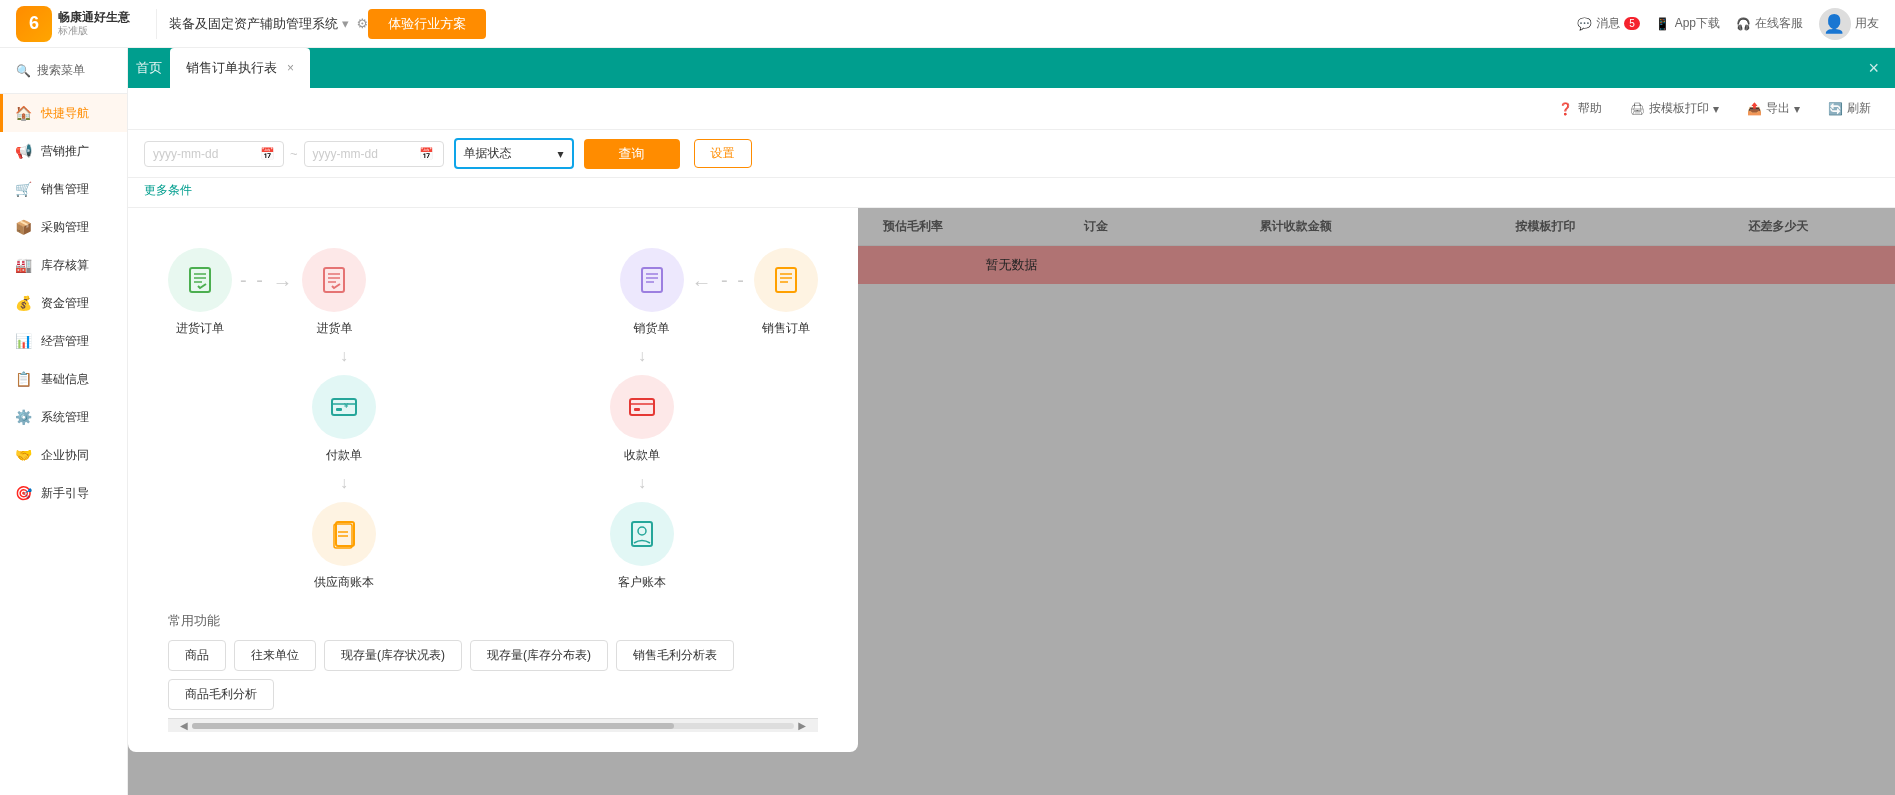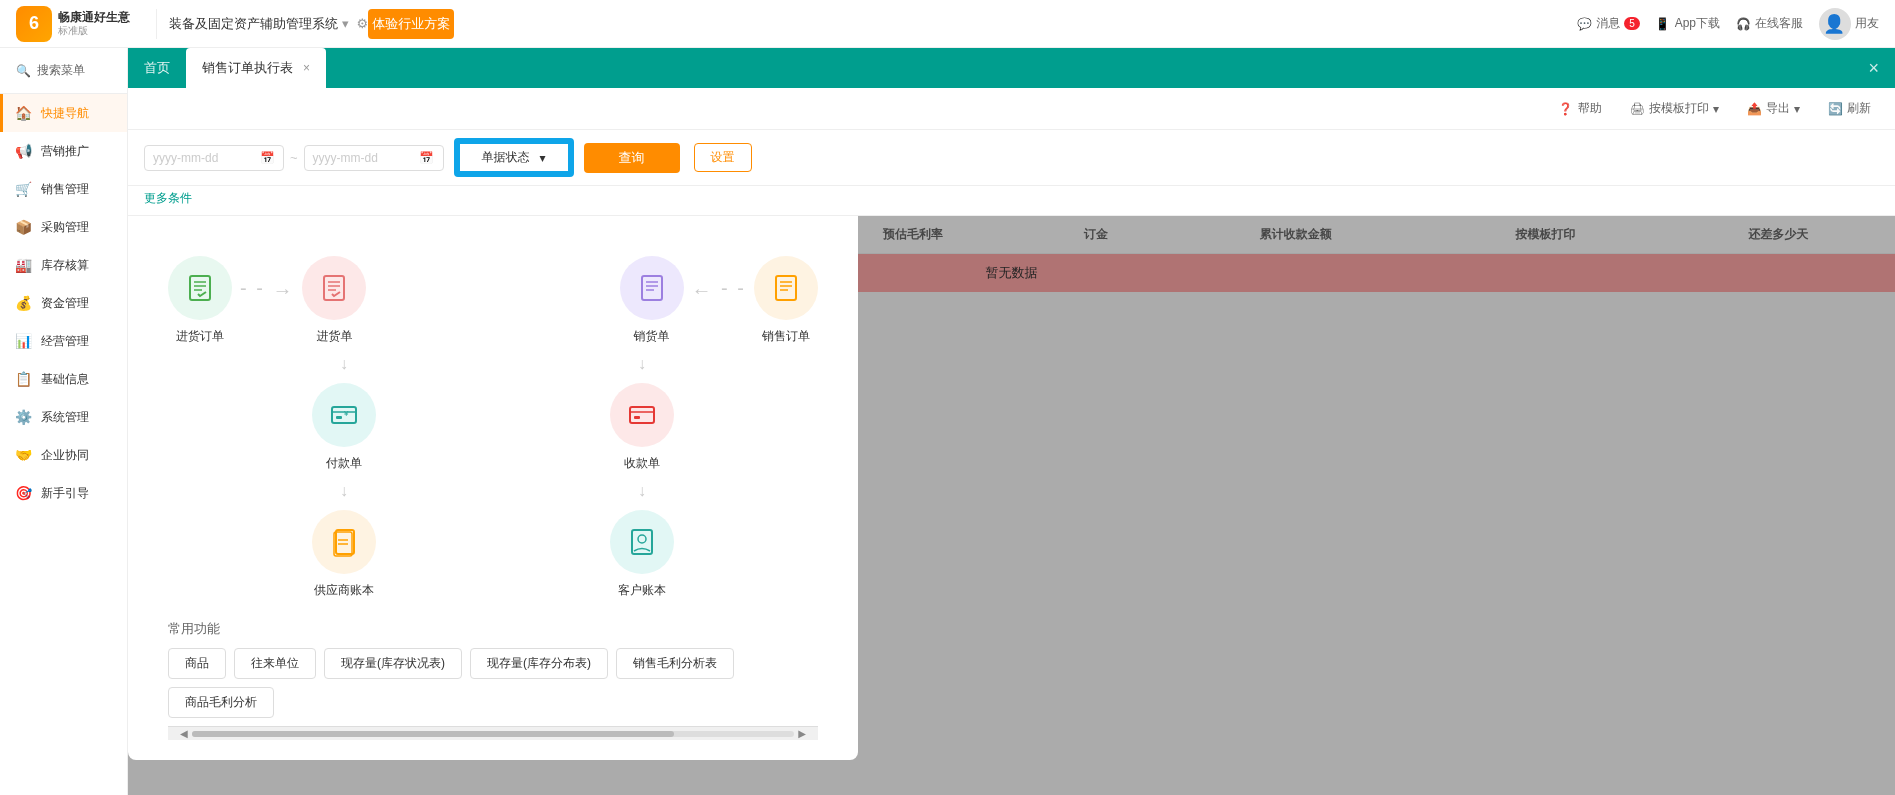--- a/index.html
+++ b/index.html
@@ -14,42 +14,42 @@
     .tab-bar { background: #009e8e; display: flex; align-items: center; height: 40px; flex-shrink: 0; }
     .logo-area { display: flex; align-items: center; gap: 6px; width: 128px; }
     .logo-icon { width: 36px; height: 36px; background: linear-gradient(135deg, #ff8c00, #ffa500); border-radius: 8px; display: flex; align-items: center; justify-content: center; color: #fff; font-size: 18px; font-weight: bold; }
     .logo-text { display: flex; flex-direction: column; line-height: 1.2; }
     .logo-title { font-size: 12px; font-weight: bold; color: #333; }
     .logo-sub { font-size: 10px; color: #999; }
     .system-title { font-size: 13px; color: #333; font-weight: 500; }
     .top-bar-right { margin-left: auto; display: flex; align-items: center; gap: 16px; color: #666; font-size: 12px; }
     .top-bar-btn { display: flex; align-items: center; gap: 4px; cursor: pointer; color: #666; }
     .badge { background: #f5222d; color: #fff; border-radius: 10px; padding: 1px 5px; font-size: 10px; }
-    .trial-btn { background: #ff8c00; color: #fff; border: none; padding: 6px 4px; border-radius: 4px; cursor: pointer; font-size: 13px; }
+    .trial-btn { background: #ff8c00; color: #fff; border: none; padding: 6px 20px; border-radius: 4px; cursor: pointer; font-size: 13px; }
 
     
     .sidebar-search { padding: 8px; border-bottom: 1px solid #eee; }
     .search-row { display: flex; align-items: center; gap: 6px; padding: 6px 8px; color: #666; cursor: pointer; font-size: 12px; }
     .sidebar-nav { flex: 1; overflow-y: auto; }
     .nav-item { display: flex; align-items: center; gap: 8px; padding: 10px 12px; cursor: pointer; color: #333; font-size: 12px; border-left: 3px solid transparent; }
     .nav-item.active { background: #fff7f0; border-left-color: #ff8c00; color: #ff8c00; }
     .nav-icon { width: 18px; height: 18px; display: flex; align-items: center; justify-content: center; font-size: 14px; }
 
     
     .tab-item { padding: 0 16px; height: 40px; display: flex; align-items: center; cursor: pointer; color: rgba(255,255,255,0.8); font-size: 13px; gap: 6px; }
     .tab-item.active { background: #fff; color: #333; border-radius: 4px 4px 0 0; }
     .tab-close { font-size: 12px; color: #999; cursor: pointer; margin-left: 4px; }
-    .tab-home { padding: 0 16px; height: 40px; display: flex; align-items: center; cursor: pointer; color: rgba(255,255,255,0.9); font-size: 13px; }
+    .tab-home { padding: 0 8px; height: 40px; display: flex; align-items: center; cursor: pointer; color: rgba(255,255,255,0.9); font-size: 13px; }
     .tab-close-all { margin-left: auto; margin-right: 16px; color: rgba(255,255,255,0.8); cursor: pointer; font-size: 16px; }
     .tool-btn { display: flex; align-items: center; gap: 4px; color: #666; cursor: pointer; font-size: 12px; padding: 4px 8px; }
     .query-btn { background: #ff8c00; color: #fff; border: none; padding: 6px 35px; border-radius: 4px; cursor: pointer; font-size: 13px; }
     .set-btn { background: #fff; color: #ff8c00; border: 1px solid #ff8c00; padding: 5px 16px; border-radius: 4px; cursor: pointer; font-size: 12px; margin-left: 4px; }
     .more-condition { color: #009e8e; cursor: pointer; font-size: 12px; }
     .date-input { border: 1px solid #ddd; border-radius: 4px; padding: 5px 8px; font-size: 12px; color: #999; width: 140px; display: flex; align-items: center; gap: 4px; }
-    .status-select { border: 6px solid #0ea5e9; border-radius: 4px; padding: 5px 22px; font-size: 12px; color: #333; min-width: 120px; display: flex; align-items: center; justify-content: space-between; }
+    .status-select { border: 2px solid #0ea5e9; border-radius: 4px; padding: 5px 8px; font-size: 12px; color: #333; min-width: 120px; display: flex; align-items: center; justify-content: space-between; }
 
     
     .table-wrap { background: #fca5a5; overflow: auto; }
     .data-table { width: 100%; border-collapse: collapse; font-size: 12px; }
     .data-table th { background: #fafafa; padding: 10px 12px; text-align: center; border-bottom: 1px solid #eee; color: #666; white-space: nowrap; }
     .data-table td { padding: 10px 12px; text-align: center; border-bottom: 1px solid #f5f5f5; color: #333; }
     .empty-msg { text-align: center; padding: 40px; color: #999; font-size: 13px; }
 
     
     .quick-nav-overlay { position: absolute; top: 0; left: 0; right: 0; bottom: 0; background: rgba(0,0,0,0.3); z-index: 100; display: flex; align-items: flex-start; justify-content: flex-start; padding-top: 0; }

